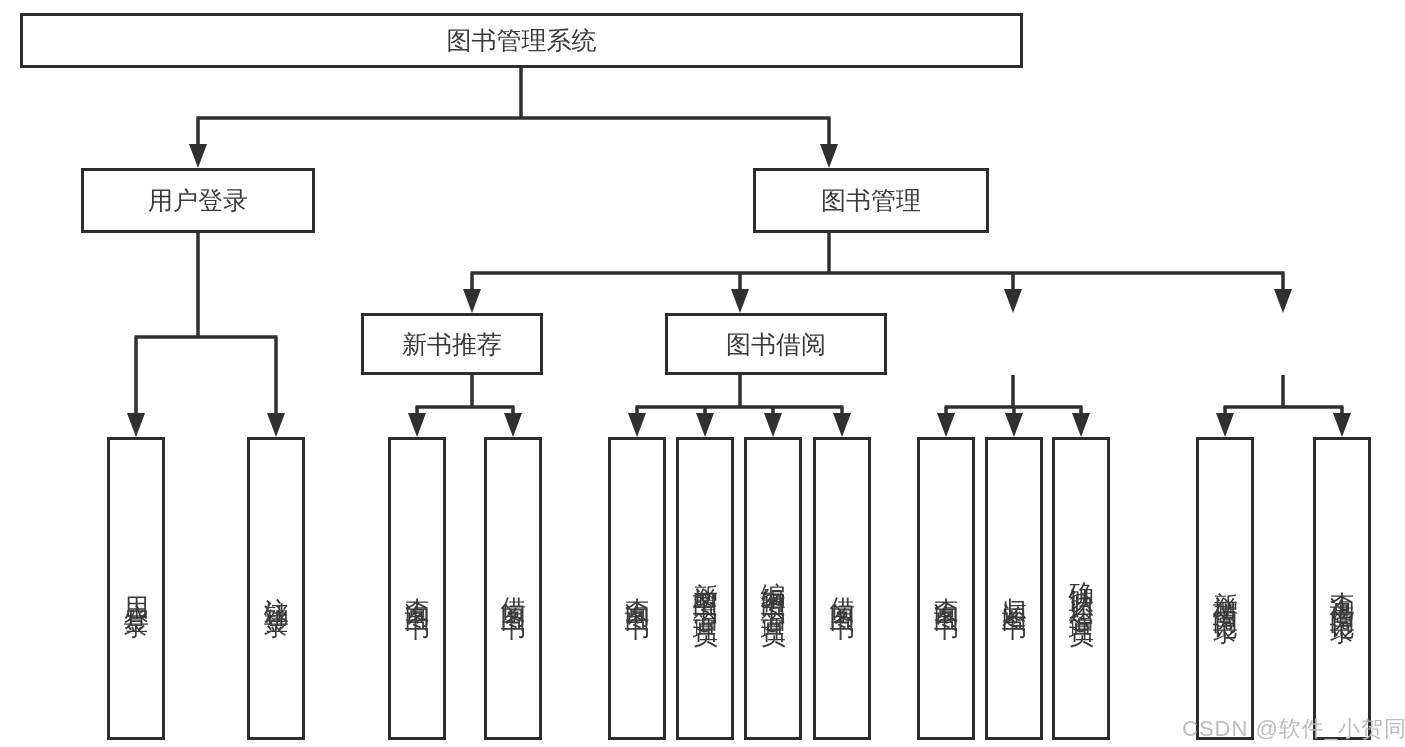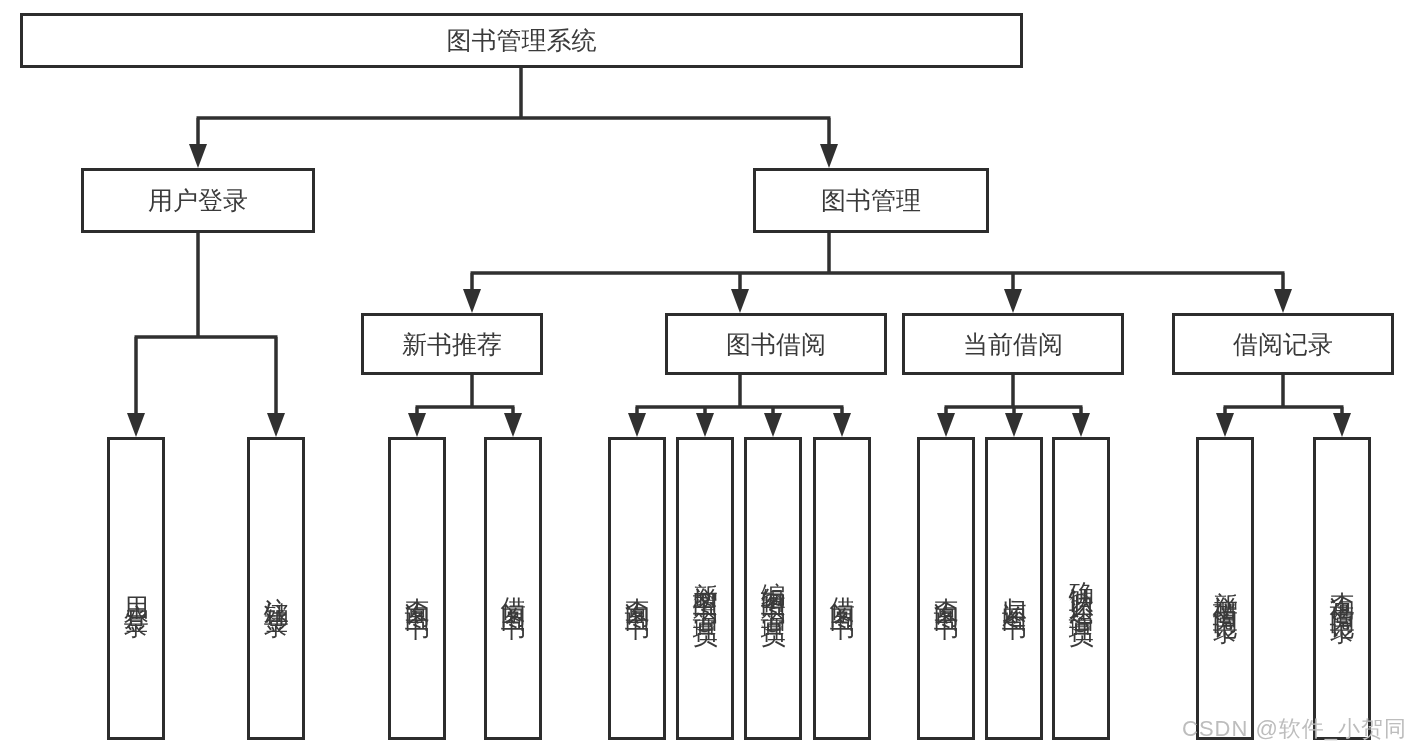--- a/index.html
+++ b/index.html
@@ -111,22 +111,20 @@
       M1333 413 L1351 413 L1342 437 Z"></path>
   </svg>
 
   <div class="box" style="left:20px; top:13px; width:1003px; height:55px;">图书管理系统</div>
 
   <div class="box" style="left:81px; top:168px; width:234px; height:65px;">用户登录</div>
   <div class="box" style="left:711px; top:168px; width:236px; height:65px;margin-left:42px;">图书管理</div>
 
   <div class="box" style="left:361px; top:313px; width:182px; height:62px;">新书推荐</div>
   <div class="box" style="left:633px; top:313px; width:222px; height:62px;margin-left:32px;">图书借阅</div>
-  <div class="box" style="left:902px; top:313px; width:222px; height:62px;">当前借阅</div>
-  <div class="box" style="left:1172px; top:313px; width:222px; height:62px;">借阅记录</div>
 
   <div class="box box-v" style="left:107px; top:437px; width:58px; height:303px;">用户登录</div>
   <div class="box box-v" style="left:247px; top:437px; width:58px; height:303px;">注销登录</div>
 
   <div class="box box-v" style="left:388px; top:437px; width:58px; height:303px;">查询图书</div>
   <div class="box box-v" style="left:484px; top:437px; width:58px; height:303px;">借阅图书</div>
 
   <div class="box box-v" style="left:608px; top:437px; width:58px; height:303px;">查询图书</div>
   <div class="box box-v" style="left:676px; top:437px; width:58px; height:303px;">新增图书（管理员）</div>
   <div class="box box-v" style="left:744px; top:437px; width:58px; height:303px;">编辑图书（管理员）</div>

